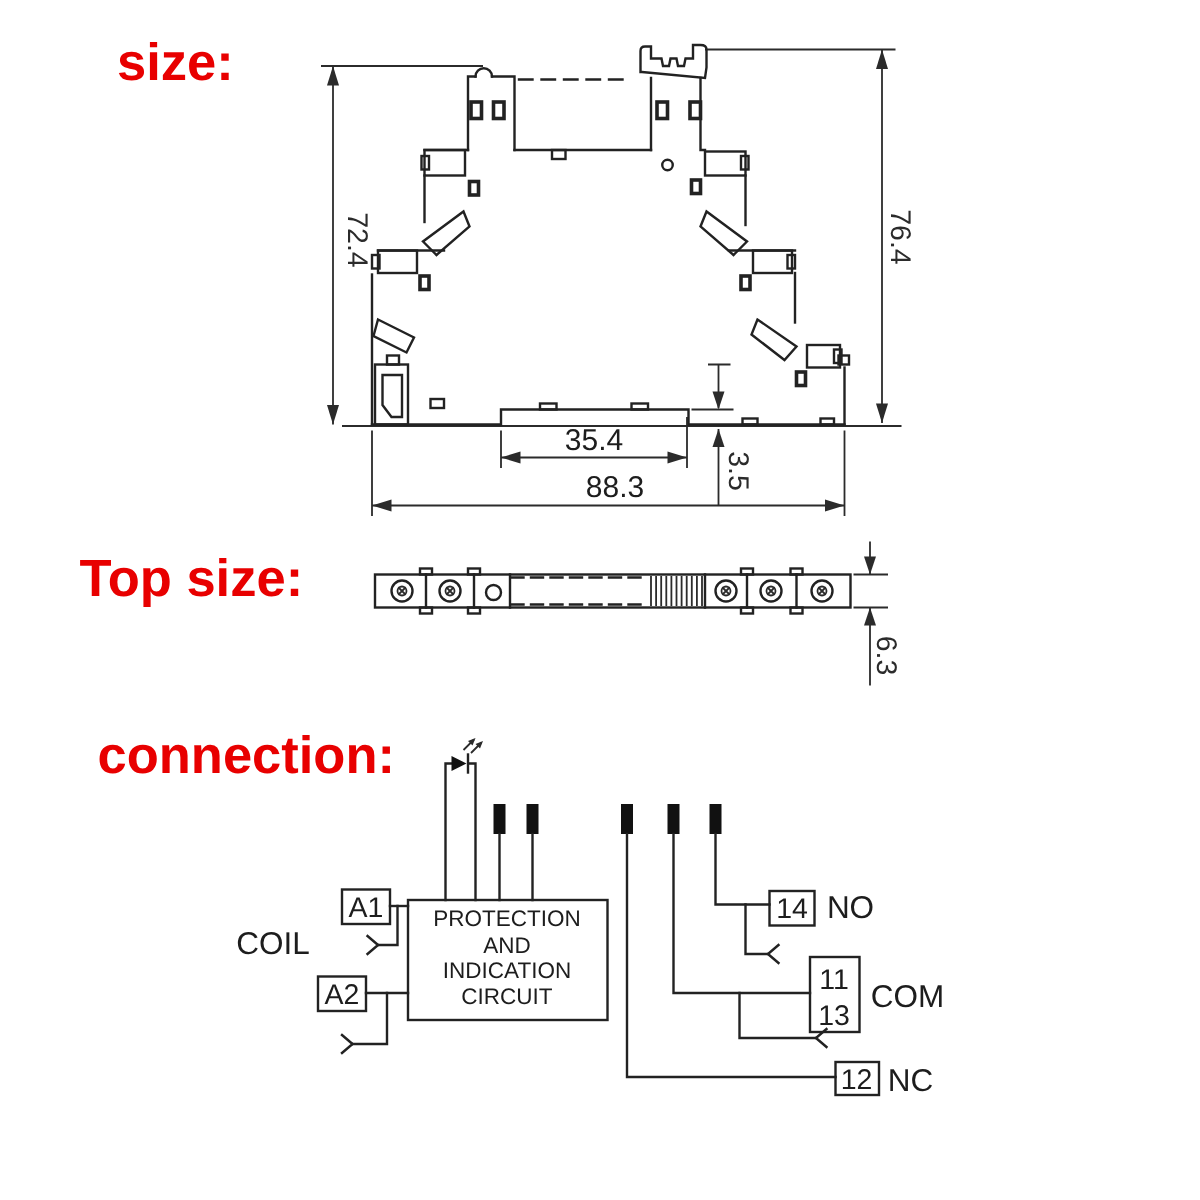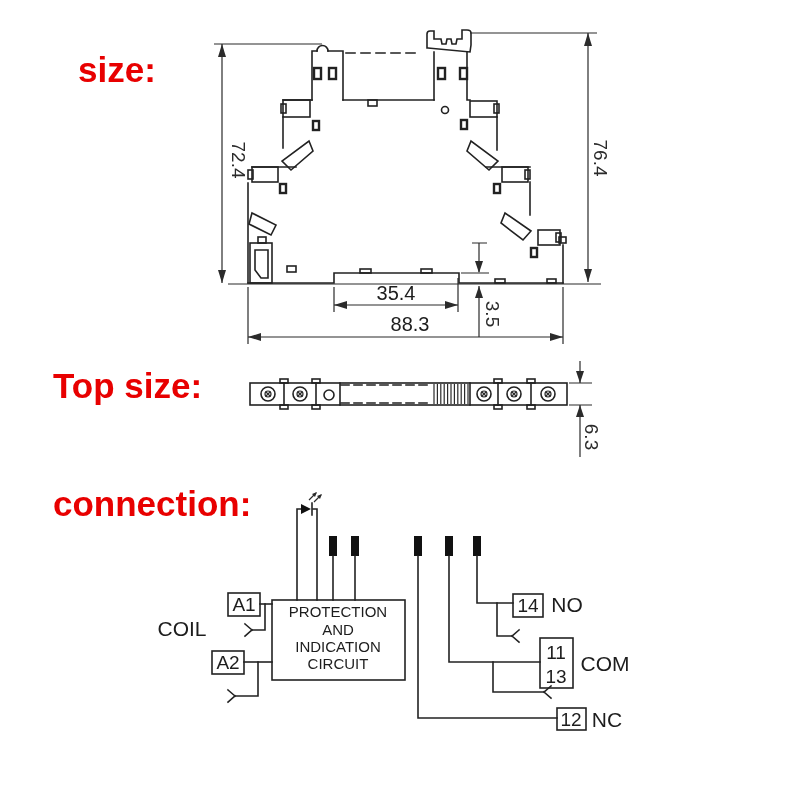--- a/index.html
+++ b/index.html
@@ -1,22 +1,22 @@
 <!DOCTYPE html>
 <html><head>
 <meta charset="utf-8">
 <style>
   html,body{margin:0;padding:0;background:#fff;}
   #stage{position:relative;width:800px;height:800px;background:#fff;overflow:hidden;
          font-family:"Liberation Sans",sans-serif;}
   .red-label{position:absolute;color:#e80000;font-weight:bold;font-size:35px;
              letter-spacing:0px;white-space:nowrap;}
-  #lbl-size{left:78px;top:22px;margin-top:28px;}
+  #lbl-size{left:78px;top:22px;}
   #lbl-topview{left:53px;top:366px;}
-  #lbl-connection{left:53px;top:484px;}
+  #lbl-connection{left:65px;top:484px;}
   svg{position:absolute;left:0;top:0;}
   .ln{fill:none;stroke:#222;stroke-width:1.6;stroke-linecap:square;stroke-linejoin:miter;}
   .thin{fill:none;stroke:#2b2b2b;stroke-width:1.2;}
   .thick{fill:none;stroke:#222;stroke-width:2.4;}
   .arrow{fill:#2b2b2b;stroke:none;}
   .blk{fill:#111;stroke:none;}
   .dimtxt{fill:#2b2b2b;font-size:19px;font-family:"Liberation Sans",sans-serif;}
   .dmed{fill:#1d1d1d;font-size:20px;font-family:"Liberation Sans",sans-serif;}
   .ctxt{fill:#1d1d1d;font-size:15px;font-family:"Liberation Sans",sans-serif;}
   .term{fill:#1d1d1d;font-size:19px;font-family:"Liberation Sans",sans-serif;}

